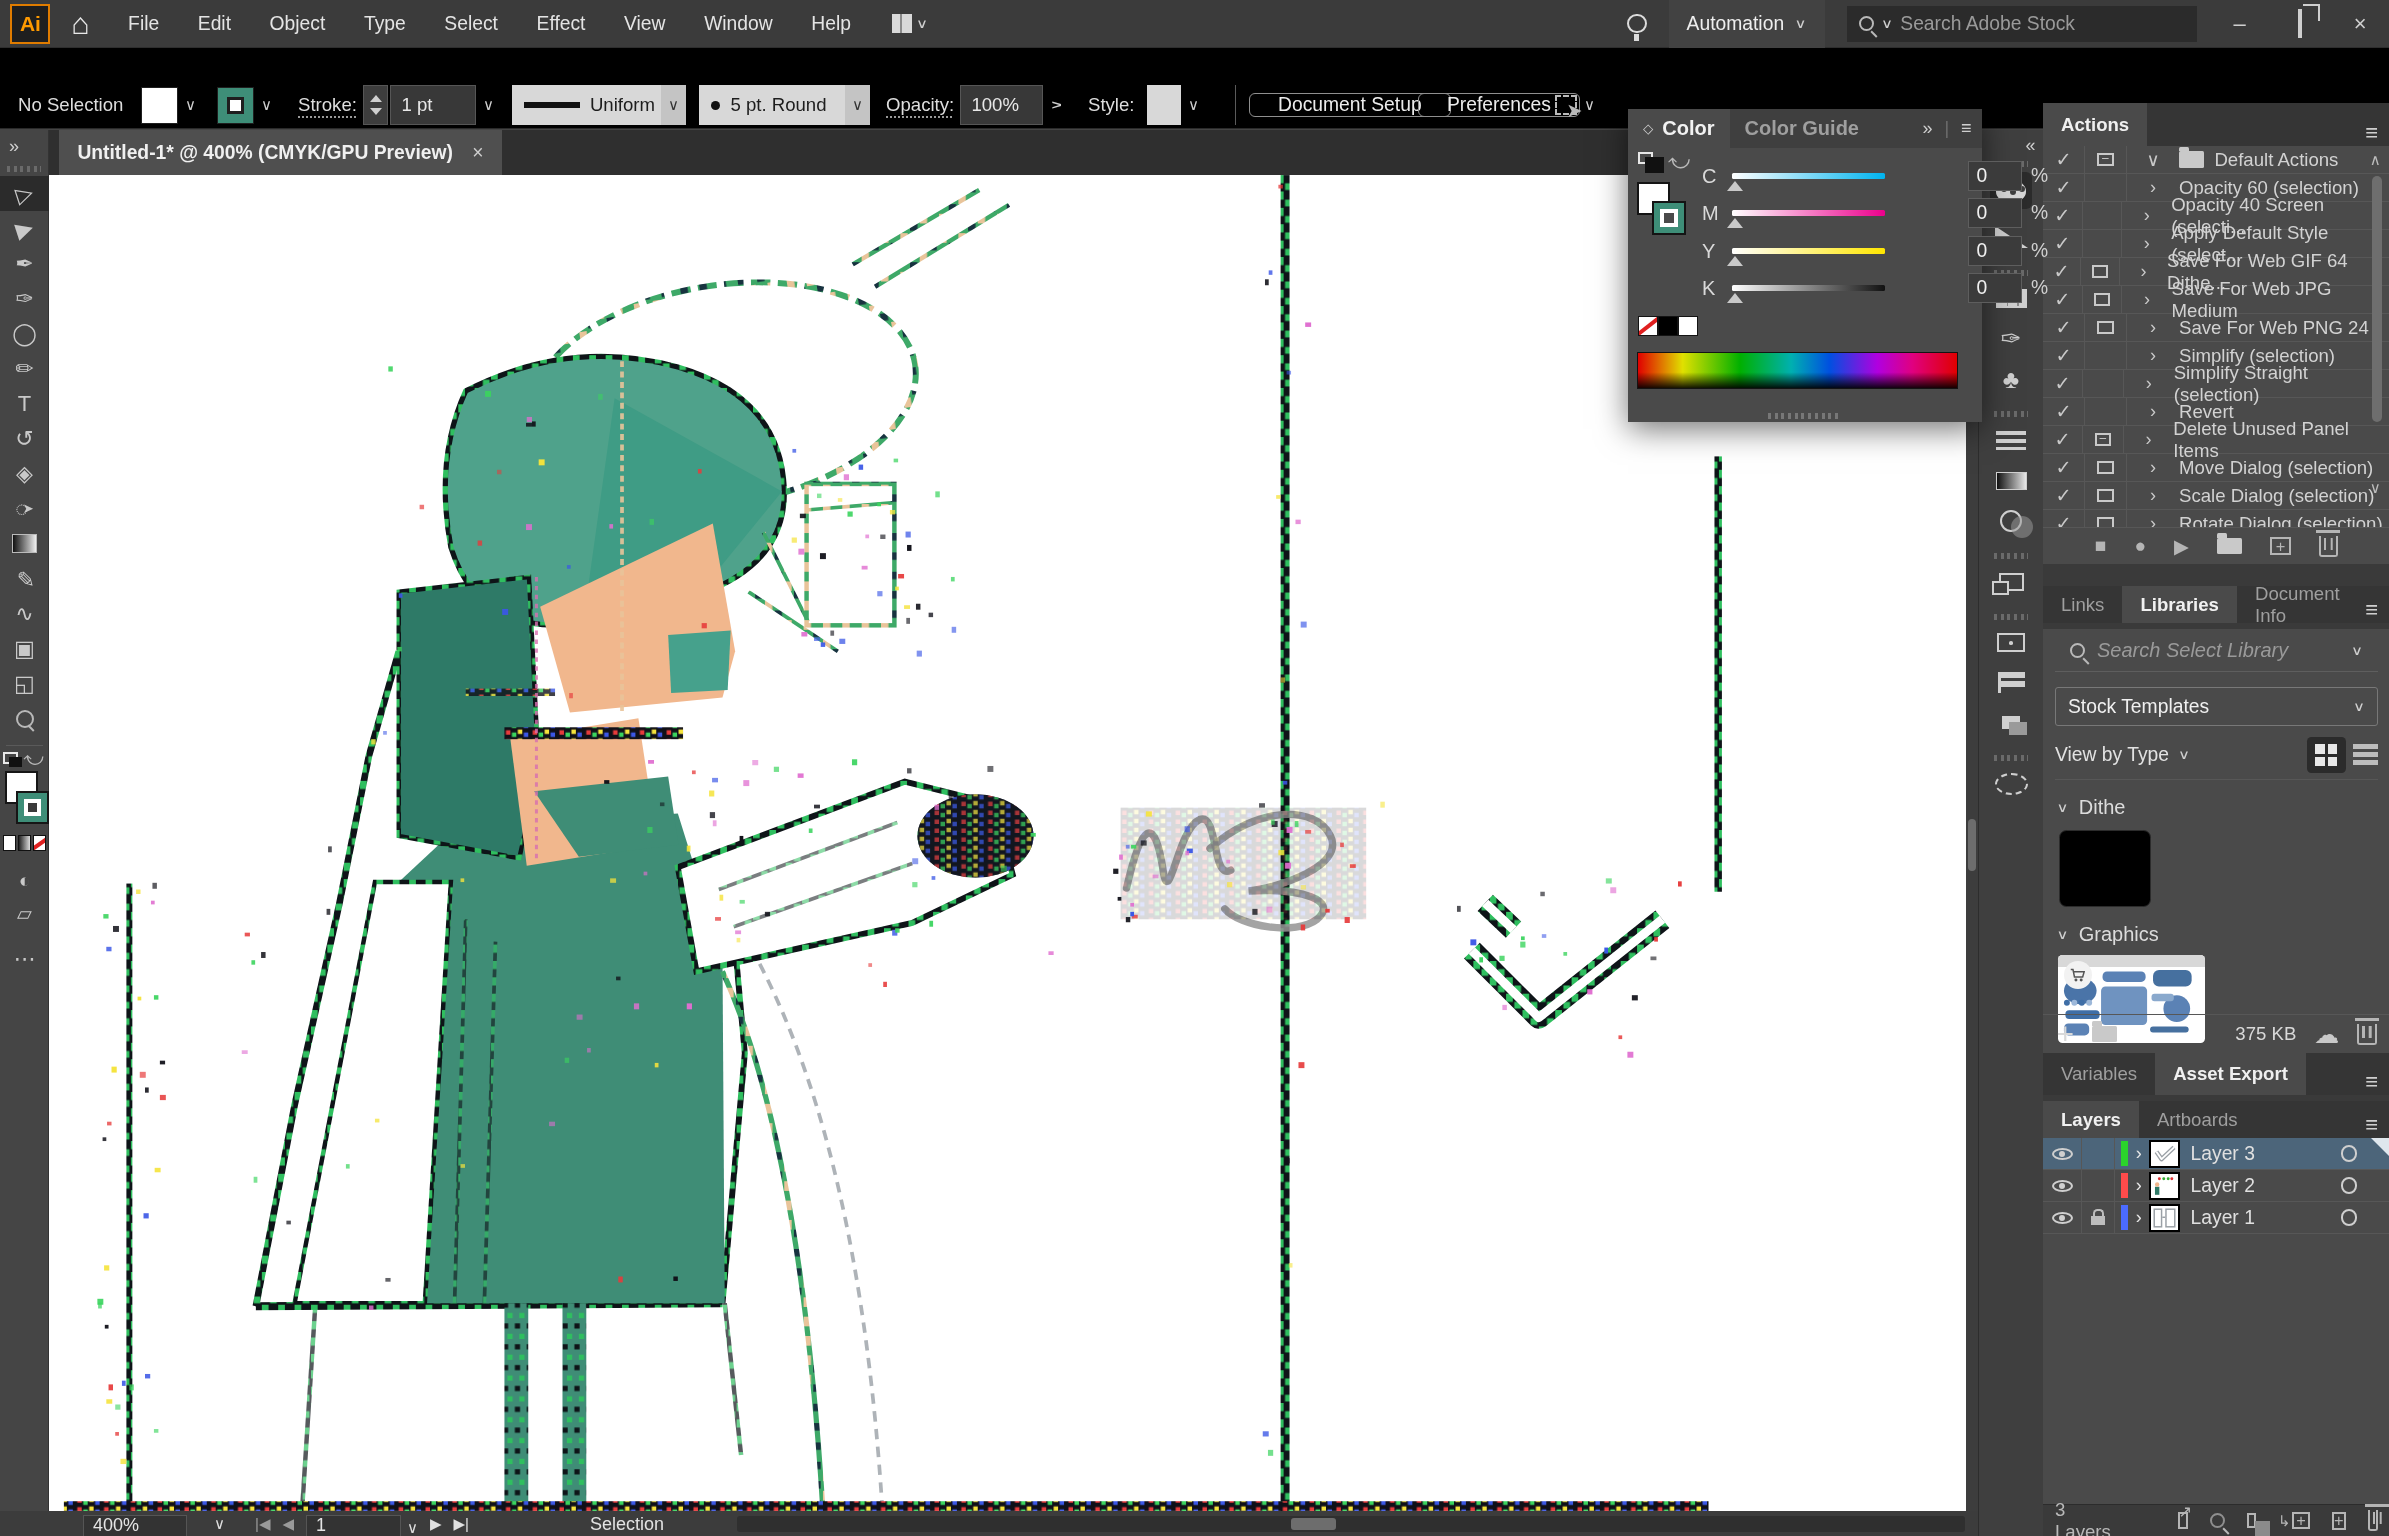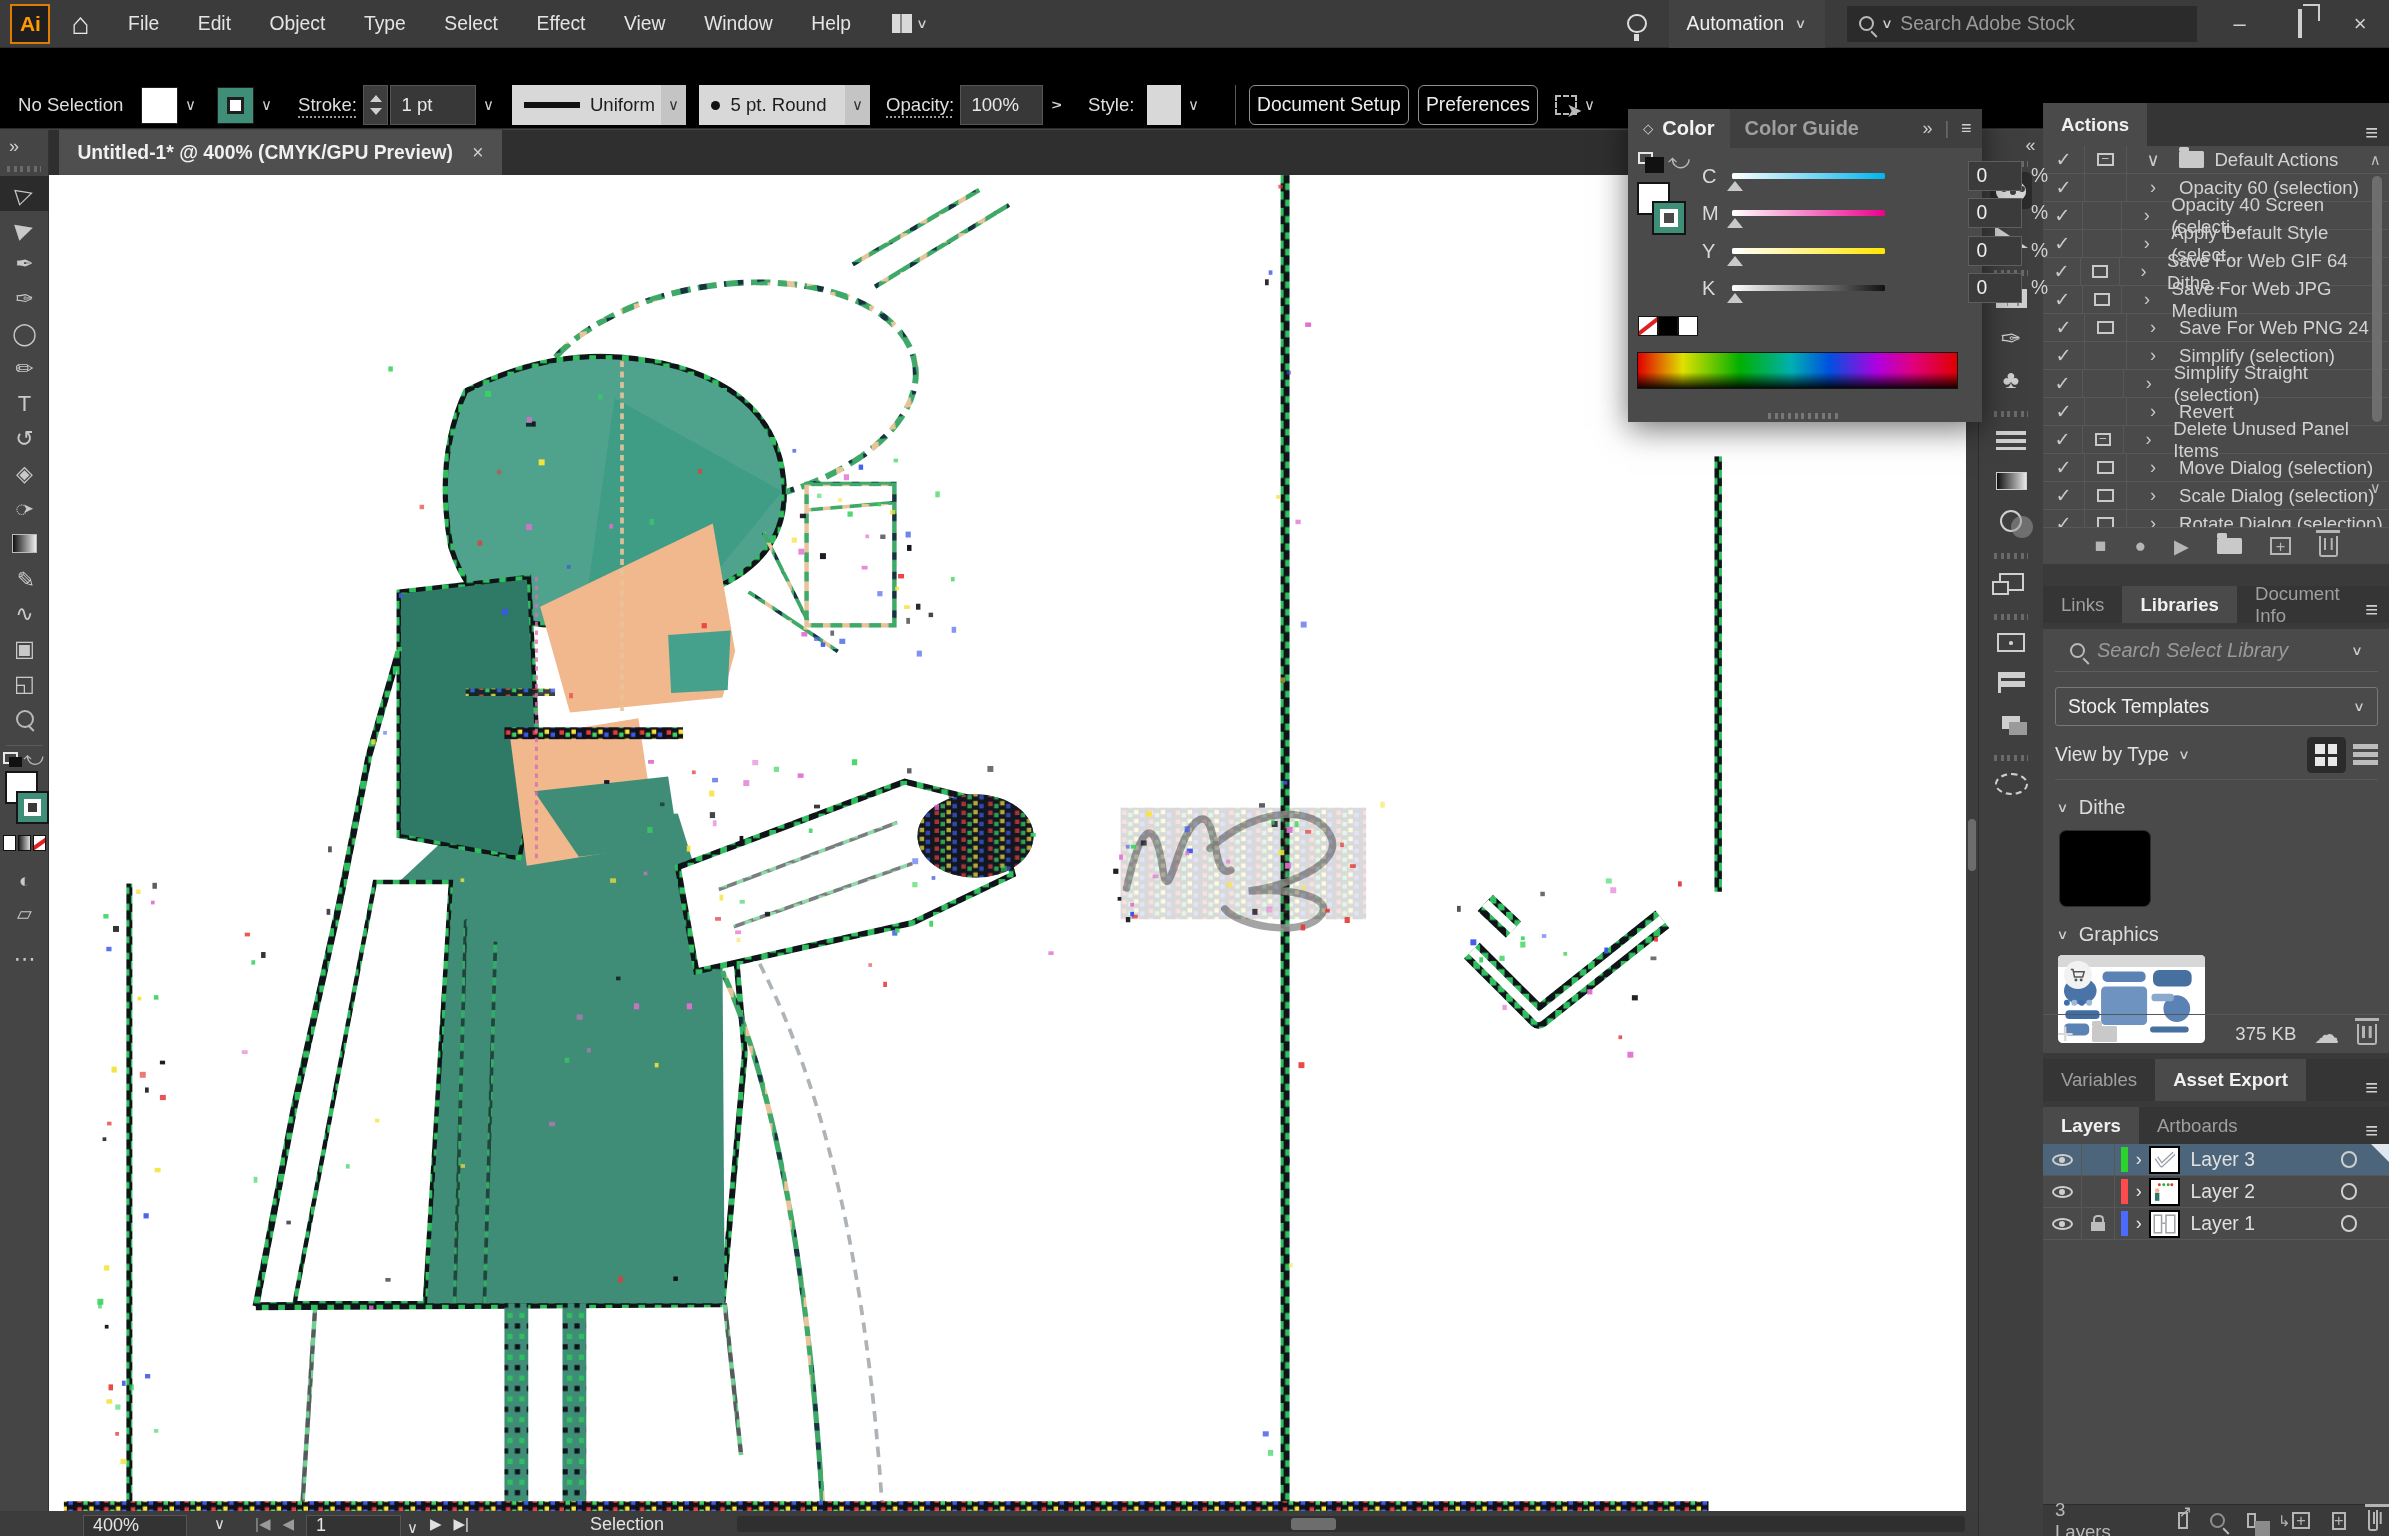--- a/index.html
+++ b/index.html
@@ -30,21 +30,21 @@
   .dotted-u{text-decoration:underline dotted #9a9a9a 1.5px;text-underline-offset:4.5px}
   .swatchbox{width:37px;height:37px;background:#fff;border:1.5px solid #1f1f1f}
   .swatch-stroke{background:#3e8e78;position:relative}
   .swatch-stroke::after{content:"";position:absolute;inset:9px;background:#fff;border:3px solid #1f1f1f}
   .ddchev{width:25px;height:40px;display:flex;align-items:center;justify-content:center;color:#cfcfcf;font-size:15px}
   .darkin{background:#383838;border:0.7px solid #565656;height:40px;display:flex;align-items:center;padding:0 10.4px;font-size:18.6px;color:#e8e8e8}
   .lightdd{background:#d8d8d8;color:#1d1d1d;height:40px;display:flex;align-items:center;font-size:18.6px;padding:0 6px 0 12px;gap:10.4px}
   .stepper{width:25px;height:40px;background:#3d3d3d;border:0.7px solid #565656;display:flex;flex-direction:column;align-items:center;justify-content:center;gap:6px}
   .tri-up{width:0;height:0;border-left:6px solid transparent;border-right:6px solid transparent;border-bottom:7.4px solid #cfcfcf}
   .tri-down{width:0;height:0;border-left:6px solid transparent;border-right:6px solid transparent;border-top:7.4px solid #cfcfcf}
-  .cbbtn{border:1.5px solid #8f8f8f;border-radius:6px;height:40px;display:flex;align-items:center;padding:0 7px;font-size:19.3px;color:#ececec}
+  .cbbtn{border:1.5px solid #8f8f8f;border-radius:6px;height:24px;display:flex;align-items:center;padding:0 28px;font-size:19.3px;color:#ececec}
   .strokeline{width:67px;height:5.2px;background:#111}
   
   #tabrow{left:49px;top:130px;width:1929px;height:45px;background:#2f2f2f}
   .doctab{position:absolute;left:10.4px;top:0;height:45px;background:#4f4f4f;display:flex;align-items:center;gap:19.3px;padding:0 18px;font-size:19.3px;color:#f0f0f0;font-weight:bold}
   .doctab .x{font-weight:normal;color:#cfcfcf;font-size:19.3px}
   
   #toolbar{left:0;top:130px;width:49px;height:1406px;background:#454545;border-right:0.7px solid #333}
   .tb-exp{position:absolute;top:6px;left:9px;color:#cfcfcf;font-size:18px}
   .gripdots{position:absolute;left:7.4px;width:34px;height:6px;background:repeating-linear-gradient(90deg,#6a6a6a 0 3px,transparent 3px 6.7px)}
   .tool{position:absolute;left:0;width:49px;height:35px;display:flex;align-items:center;justify-content:center;color:#c9c9c9;font-size:22px}
@@ -899,21 +899,21 @@
     </div>
     <div class="libbar">
       <span class="bigplus">+</span>
       <span class="folder" style="margin:0"></span>
       <span class="sizekb">375 KB</span>
       <span style="font-size:25px;color:#c9c9c9">☁</span>
       <span class="trash"></span>
     </div>
   </div>
 
-  <div class="ptabs" style="height:42px;margin-top:6px">
+  <div class="ptabs" style="height:42px;">
     <div class="ptab">Variables</div>
     <div class="ptab active">Asset Export</div>
     <span class="pmenu">≡</span>
   </div>
 
   <div class="ptabs" style="height:37px;margin-top:6px">
     <div class="ptab active">Layers</div>
     <div class="ptab">Artboards</div>
     <span class="pmenu">≡</span>
   </div>

